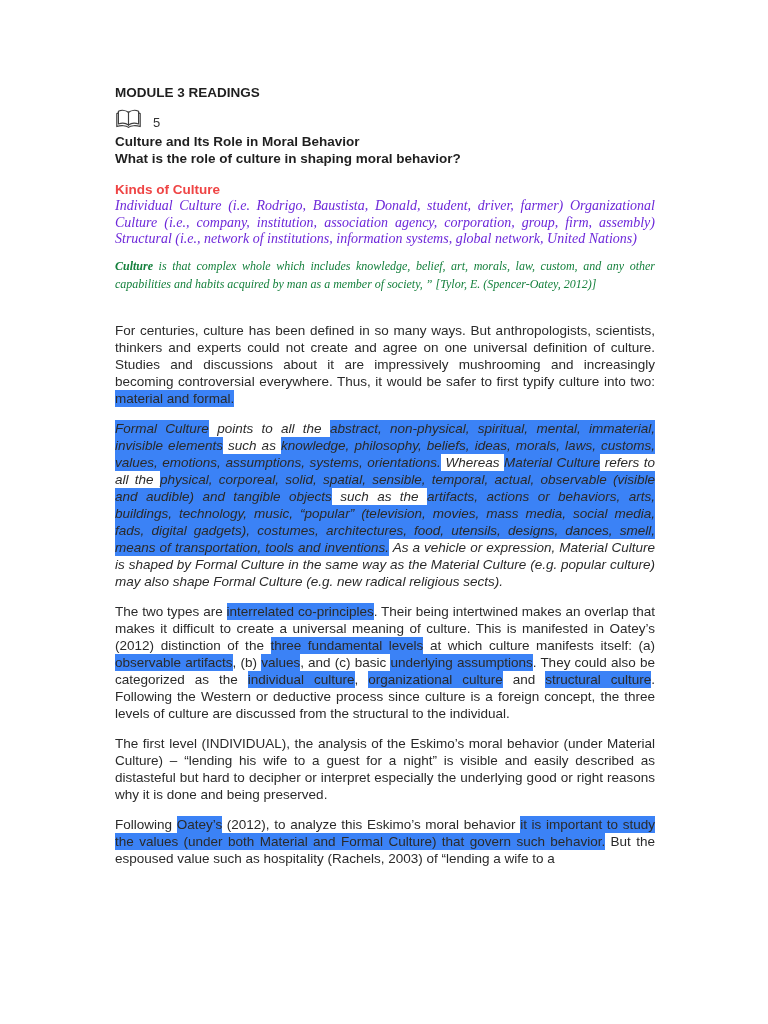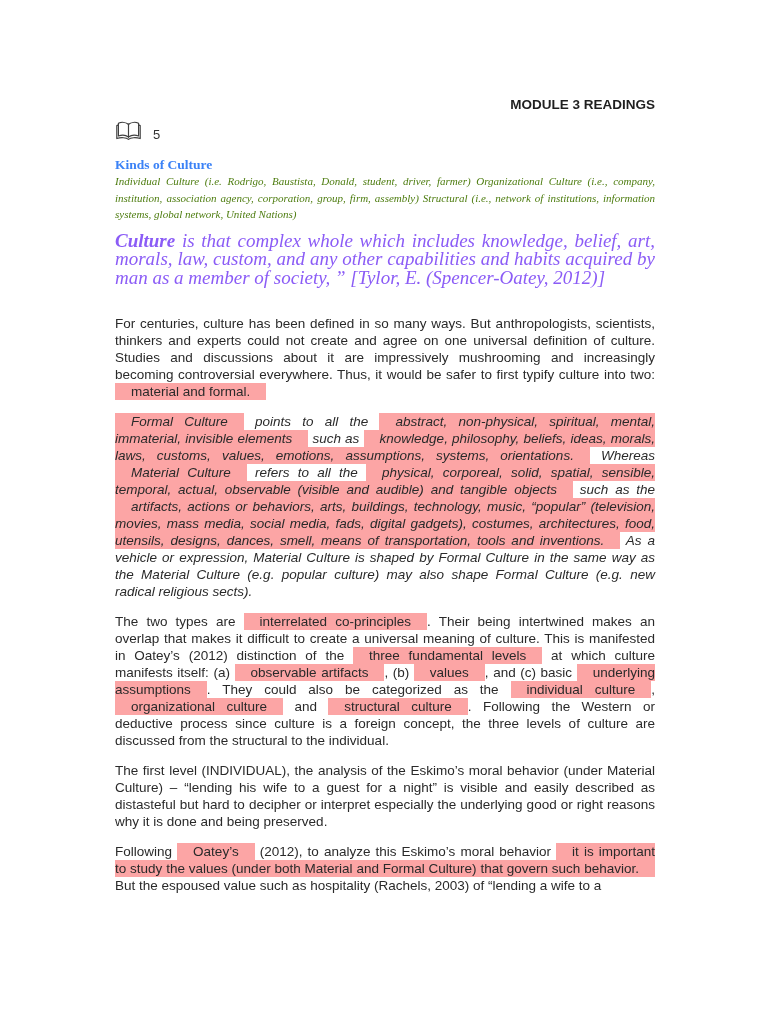--- a/index.html
+++ b/index.html
@@ -44,41 +44,41 @@
   }
   .icon-num {
     font-family: "Liberation Sans", sans-serif;
     font-size: 13px;
     color: #333333;
     line-height: 14px;
   }
 
   
   .blk-blue-bold {
-    font-family: Liberation Serif, serif;
+    font-family: Liberation Sans, sans-serif;
     font-weight: bold;
     font-size: 13.5px;
     line-height: 16px;
-    color: #3b82f6;
+    color: #ef4444;
     margin-top: 15px;
   }
   .blk-blue-italic {
     font-family: "Liberation Serif", serif;
     font-style: italic;
-    font-size: 11px;
+    font-size: 14px;
     line-height: 16.5px;
-    color: #4d7c0f;
+    color: #6d28d9;
     text-align: justify;
   }
   .blk-blue-quote {
     font-family: "Liberation Serif", serif;
     font-style: italic;
-    font-size: 19px;
+    font-size: 12px;
     line-height: 18.5px;
-    color: #8b5cf6;
+    color: #15803d;
     text-align: justify;
     margin-top: 9px;
   }
   .blk-blue-bold-italic {
     font-family: "Liberation Serif", serif;
     font-style: italic;
     font-weight: bold;
     font-size: 13.5px;
     line-height: 17px;
     color: #2b2bb0;
@@ -89,29 +89,29 @@
   .blk-body {
     font-family: "Liberation Sans", sans-serif;
     font-size: 13.5px;
     line-height: 17px;
     color: #2a2a2a;
     text-align: justify;
     margin-top: 13px;
   }
 
   
-  [data-name="module-heading"]   { margin-top: 12px; text-align: right; }
+  [data-name="module-heading"]   { margin-top: 0; }
   [data-name="kinds-heading"]    { margin-top: 15px; }
   [data-name="para-centuries"]   { margin-top: 28px; }
   [data-name="marriage-para"]    { margin-top: 0; }
   [data-name="para-formal"]      { margin-top: 13px; font-style: italic; }
 
   
   .run-b  { font-weight: bold; }
-  .run-hl { background: #fca5a5; padding: 1px 16px; }
+  .run-hl { background: #3b82f6; padding: 1px 0; }
 
   .book-svg { display: block; }
 </style>
 </head>
 <body>
 
 <div class="page" data-name="document-page">
   <div class="content" data-name="document-content">
       <p class="blk blk-h-sans" data-name="module-heading"><span data-name="text-run">MODULE 3 READINGS</span></p>
       <div class="blk blk-icon-line" data-name="reading-icon-line">
@@ -120,20 +120,22 @@
       <g fill="none" stroke="#3f3f3f" stroke-width="1.3" stroke-linejoin="round" stroke-linecap="round">
         <path d="M15 4.5 C12.2 2.2 7.2 1.9 3.8 3.3 L3.8 17.5 C7.2 16.2 12.2 16.5 15 18.7"></path>
         <path d="M15 4.5 C17.8 2.2 22.8 1.9 26.2 3.3 L26.2 17.5 C22.8 16.2 17.8 16.5 15 18.7"></path>
         <path d="M15 4.5 L15 18.7"></path>
         <path d="M3.8 5.2 L2 6 L2 20.4 C6.6 18.8 12.6 19.2 15 21.3 C17.4 19.2 23.4 18.8 28 20.4 L28 6 L26.2 5.2"></path>
       </g>
     </svg>
   </span>
 <span class="icon-num" data-name="reading-count-label">5</span>
       </div>
+      <p class="blk blk-h-sans" data-name="doc-title"><span data-name="text-run">Culture and Its Role in Moral Behavior</span></p>
+      <p class="blk blk-h-sans" data-name="doc-subtitle"><span data-name="text-run">What is the role of culture in shaping moral behavior?</span></p>
       <p class="blk blk-blue-bold" data-name="kinds-heading"><span data-name="text-run">Kinds of Culture</span></p>
       <p class="blk blk-blue-italic" data-name="kinds-body"><span data-name="text-run">Individual Culture (i.e. Rodrigo, Baustista, Donald, student, driver, farmer) Organizational Culture (i.e., company, institution, association agency, corporation, group, firm, assembly) Structural (i.e., network of institutions, information systems, global network, United Nations)</span></p>
       <p class="blk blk-blue-quote" data-name="culture-quote"><span class="run-b" data-name="text-run">Culture</span><span data-name="text-run"> is that complex whole which includes knowledge, belief, art, morals, law, custom, and any other capabilities and habits acquired by man as a member of society, ” [Tylor, E. (Spencer-Oatey, 2012)]</span></p>
       <p class="blk blk-body" data-name="para-centuries"><span data-name="text-run">For centuries, culture has been defined in so many ways. But anthropologists, scientists, thinkers and experts could not create and agree on one universal definition of culture. Studies and discussions about it are impressively mushrooming and increasingly becoming controversial everywhere. Thus, it would be safer to first typify culture into two: </span><span class="run-hl" data-name="highlighted-text">material and formal.</span></p>
       <p class="blk blk-body" data-name="para-formal"><span class="run-hl" data-name="highlighted-text">Formal Culture</span><span data-name="text-run"> points to all the </span><span class="run-hl" data-name="highlighted-text">abstract, non-physical, spiritual, mental, immaterial, invisible elements</span><span data-name="text-run"> such as </span><span class="run-hl" data-name="highlighted-text">knowledge, philosophy, beliefs, ideas, morals, laws, customs, values, emotions, assumptions, systems, orientations.</span><span data-name="text-run"> Whereas </span><span class="run-hl" data-name="highlighted-text">Material Culture</span><span data-name="text-run"> refers to all the </span><span class="run-hl" data-name="highlighted-text">physical, corporeal, solid, spatial, sensible, temporal, actual, observable (visible and audible) and tangible objects</span><span data-name="text-run"> such as the </span><span class="run-hl" data-name="highlighted-text">artifacts, actions or behaviors, arts, buildings, technology, music, “popular” (television, movies, mass media, social media, fads, digital gadgets), costumes, architectures, food, utensils, designs, dances, smell, means of transportation, tools and inventions.</span><span data-name="text-run"> As a vehicle or expression, Material Culture is shaped by Formal Culture in the same way as the Material Culture (e.g. popular culture) may also shape Formal Culture (e.g. new radical religious sects).</span></p>
       <p class="blk blk-body" data-name="para-two-types"><span data-name="text-run">The two types are </span><span class="run-hl" data-name="highlighted-text">interrelated co-principles</span><span data-name="text-run">. Their being intertwined makes an overlap that makes it difficult to create a universal meaning of culture. This is manifested in Oatey’s (2012) distinction of the </span><span class="run-hl" data-name="highlighted-text">three fundamental levels</span><span data-name="text-run"> at which culture manifests itself: (a) </span><span class="run-hl" data-name="highlighted-text">observable artifacts</span><span data-name="text-run">, (b) </span><span class="run-hl" data-name="highlighted-text">values</span><span data-name="text-run">, and (c) basic </span><span class="run-hl" data-name="highlighted-text">underlying assumptions</span><span data-name="text-run">. They could also be categorized as the </span><span class="run-hl" data-name="highlighted-text">individual culture</span><span data-name="text-run">, </span><span class="run-hl" data-name="highlighted-text">organizational culture</span><span data-name="text-run"> and </span><span class="run-hl" data-name="highlighted-text">structural culture</span><span data-name="text-run">. Following the Western or deductive process since culture is a foreign concept, the three levels of culture are discussed from the structural to the individual.</span></p>
       <p class="blk blk-body" data-name="para-first-level"><span data-name="text-run">The first level (INDIVIDUAL), the analysis of the Eskimo’s moral behavior (under Material Culture) – “lending his wife to a guest for a night” is visible and easily described as distasteful but hard to decipher or interpret especially the underlying good or right reasons why it is done and being preserved.</span></p>
       <p class="blk blk-body" data-name="para-following"><span data-name="text-run">Following </span><span class="run-hl" data-name="highlighted-text">Oatey’s</span><span data-name="text-run"> (2012), to analyze this Eskimo’s moral behavior </span><span class="run-hl" data-name="highlighted-text">it is important to study the values (under both Material and Formal Culture) that govern such behavior.</span><span data-name="text-run"> But the espoused value such as hospitality (Rachels, 2003) of “lending a wife to a</span></p>
     </div>
 </div>

